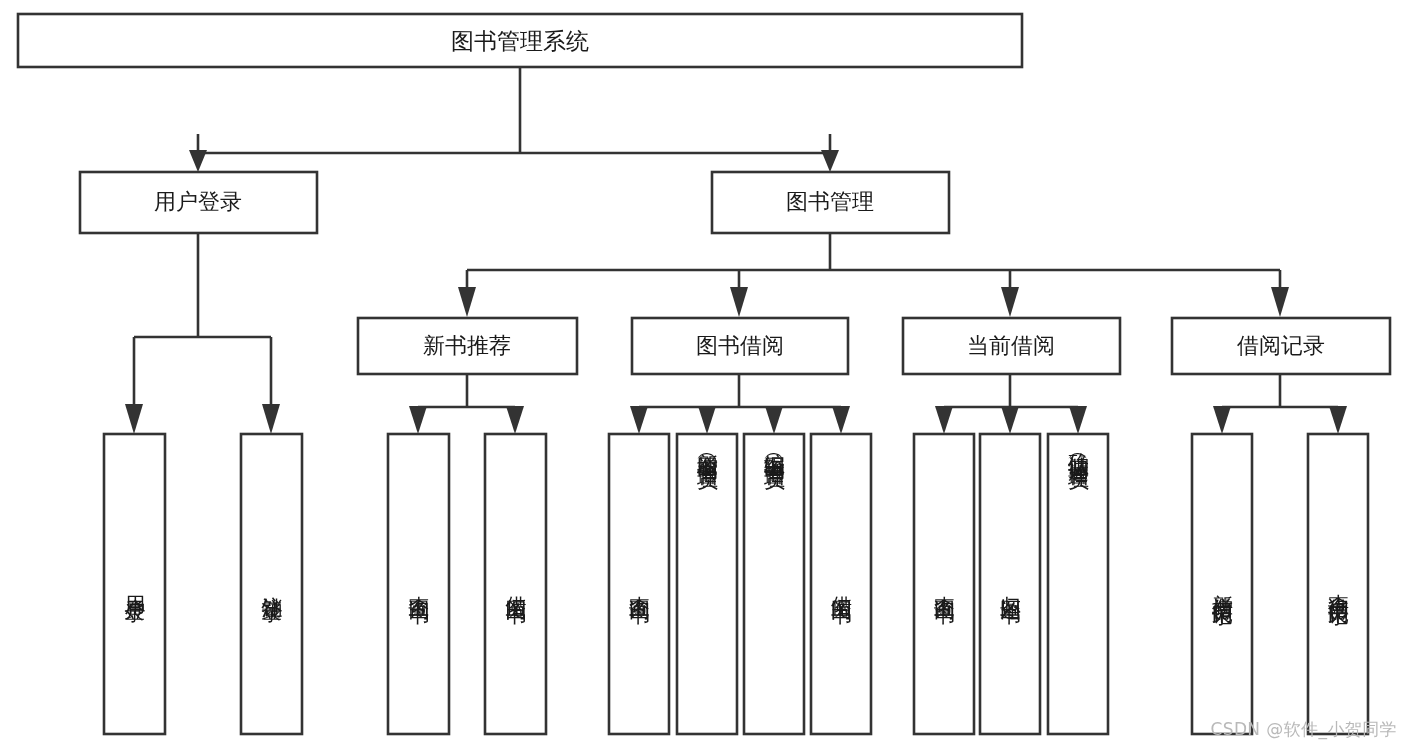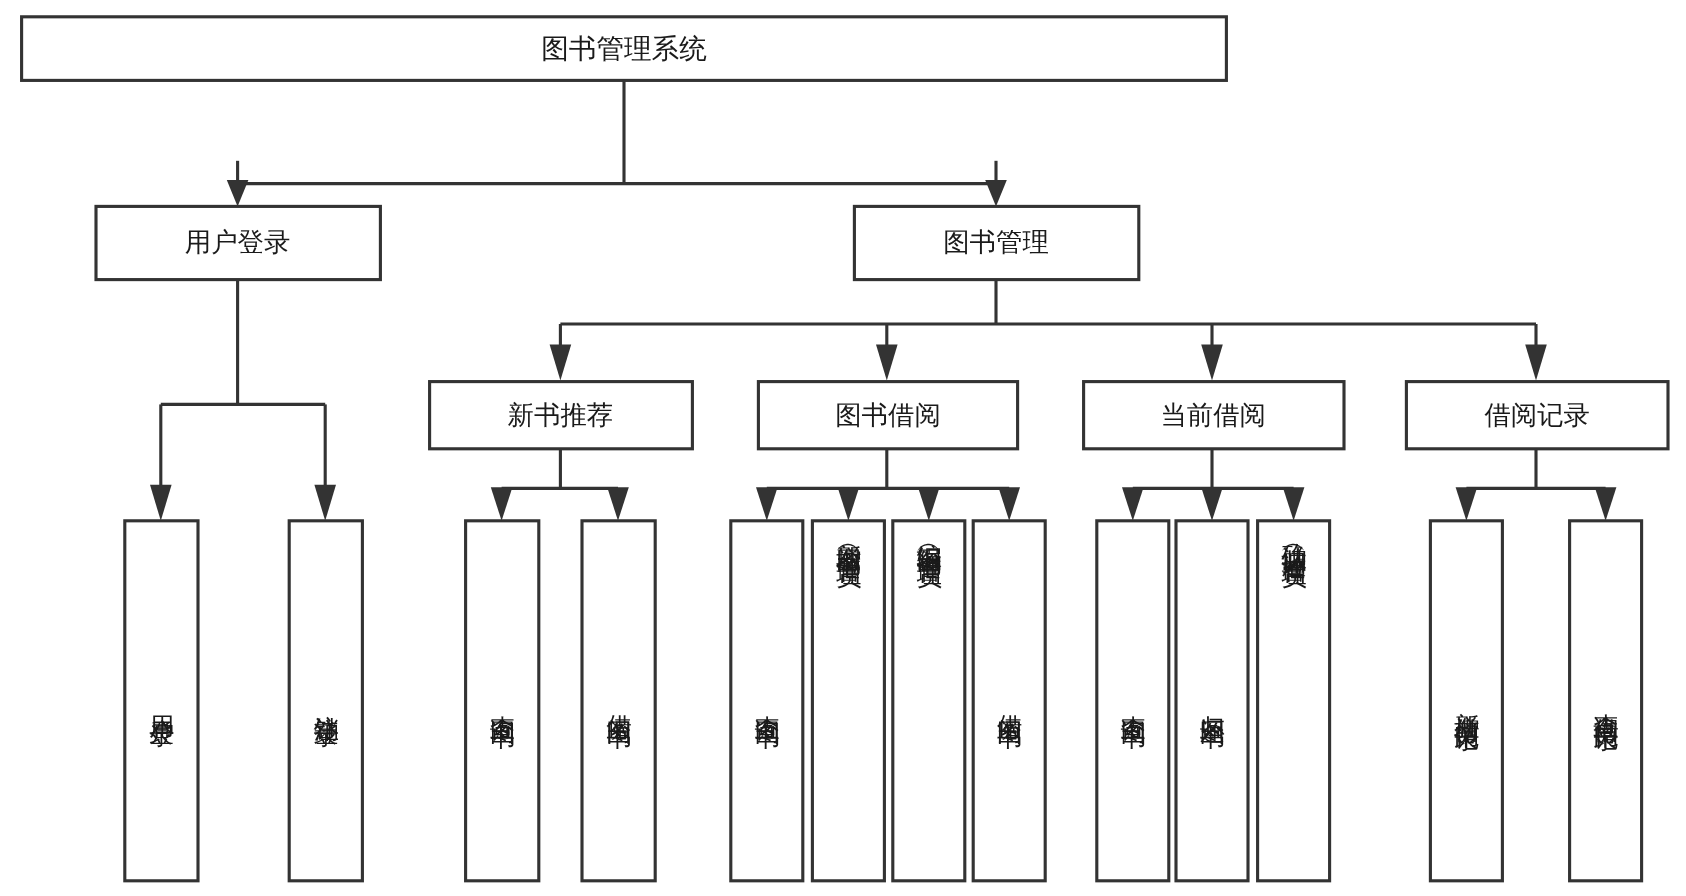--- a/index.html
+++ b/index.html
@@ -233,14 +233,15 @@
     <span class="vert-label">确认归还（管理员）</span>
   </div>
 
   <div class="vert-label-wrap" style="left:1192px; top:434px; width:60px; height:300px;">
     <span class="vert-label">新增借阅记录</span>
   </div>
   <div class="vert-label-wrap" style="left:1308px; top:434px; width:60px; height:300px;">
     <span class="vert-label">查询借阅记录</span>
   </div>
 
+  <div id="watermark">CSDN @软件_小贺同学</div>
 
 </div>
 
 </body></html>

